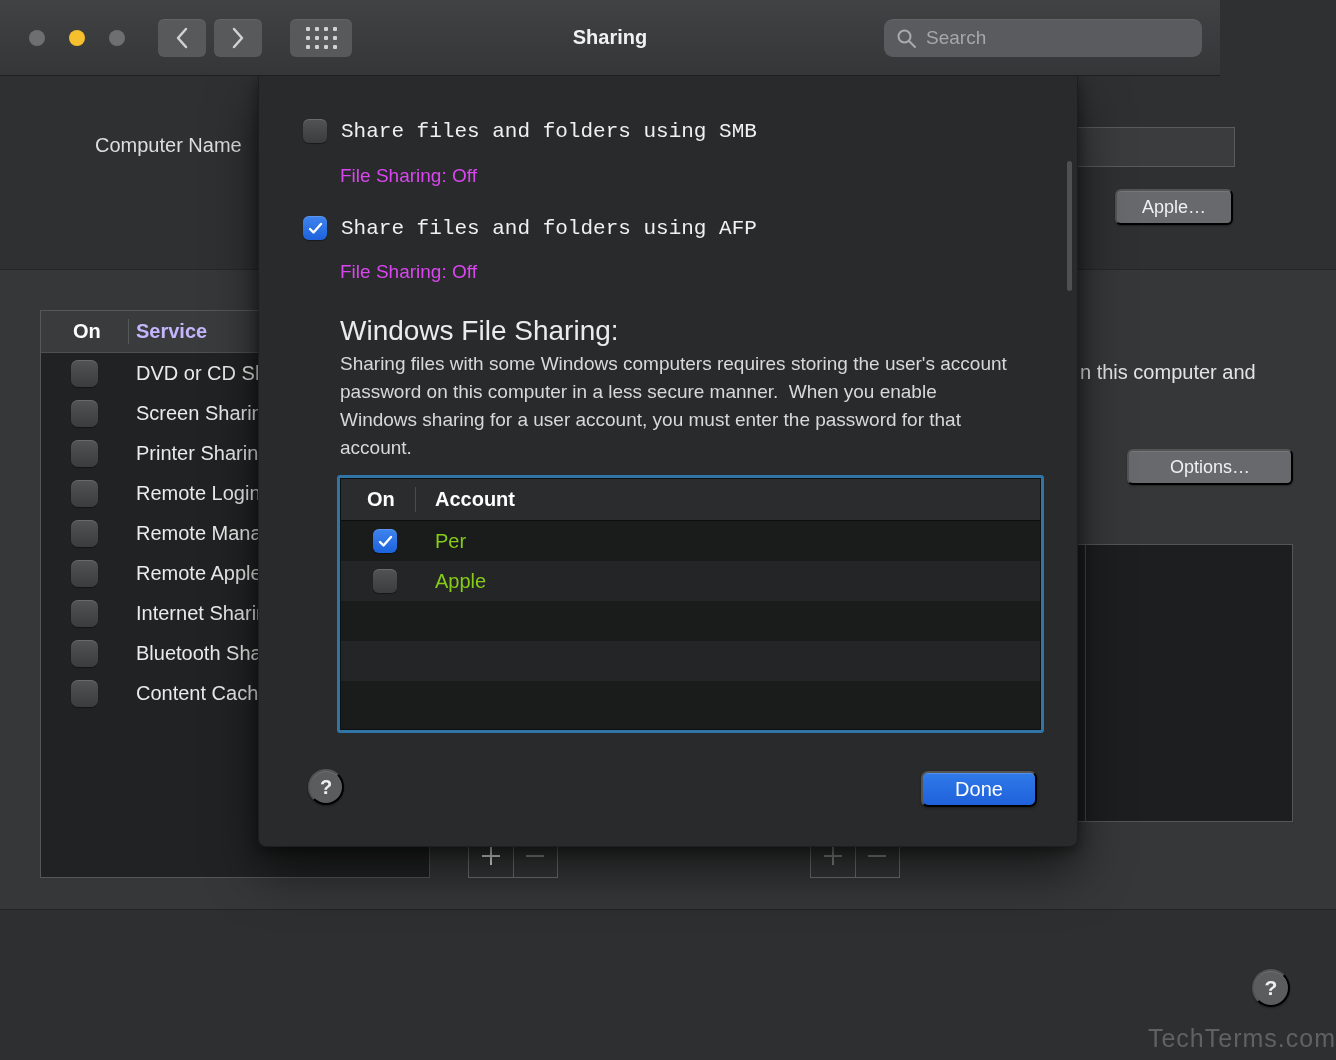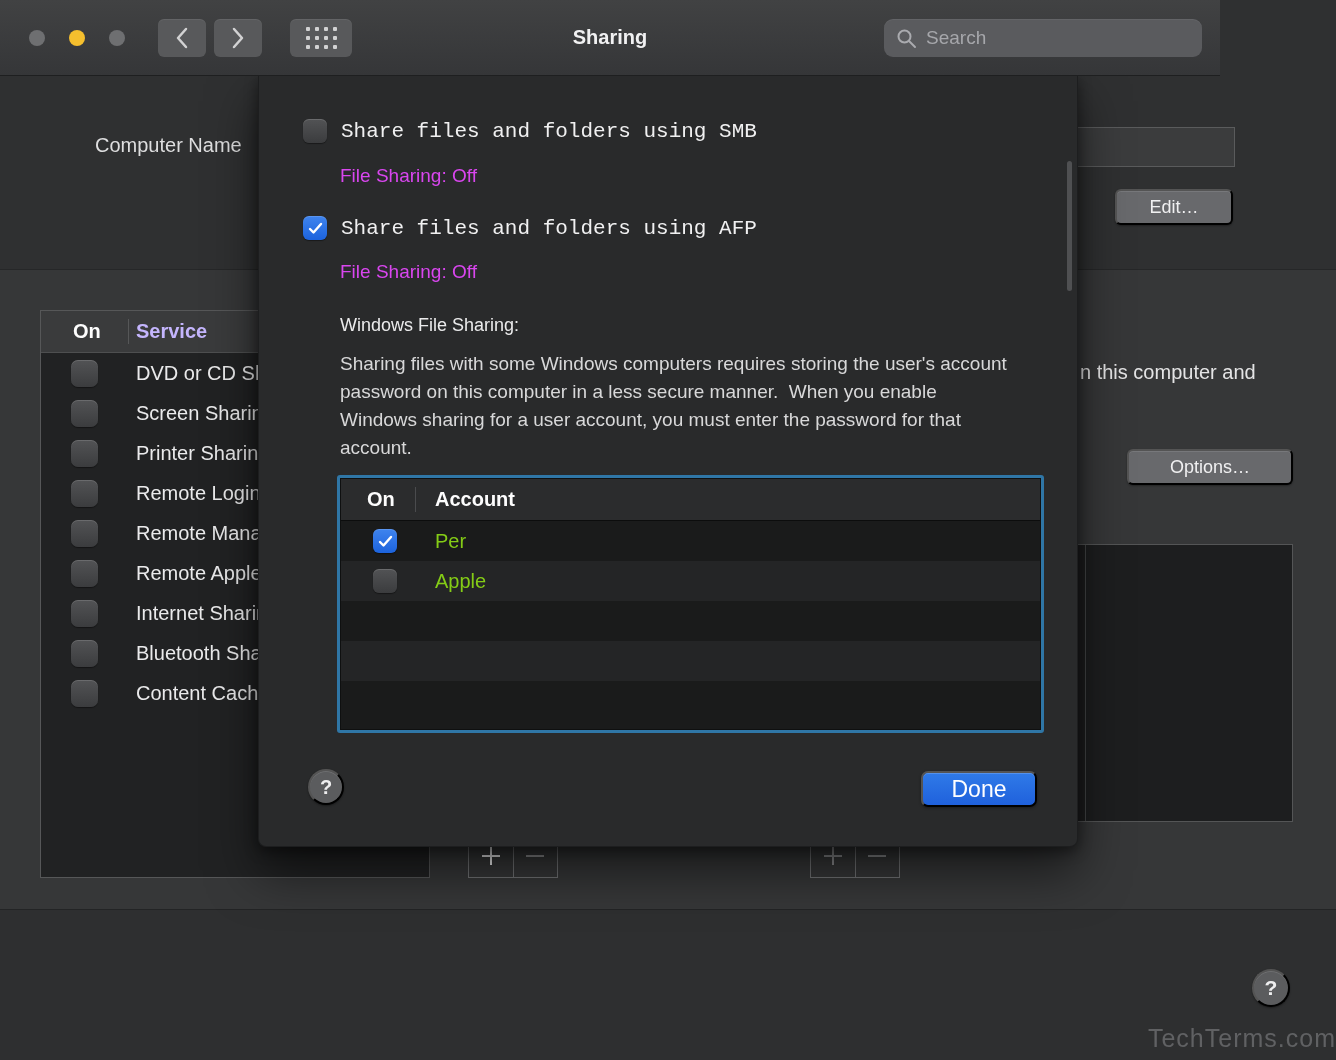--- a/index.html
+++ b/index.html
@@ -77,52 +77,52 @@
   .sheet { position:absolute; left:258px; top:76px; width:820px; height:771px;
     background:#292a2b; border:1px solid #1d1e1f; border-top:none; border-radius:0 0 8px 8px;
     box-shadow:0 25px 50px rgba(0,0,0,.55), 0 4px 14px rgba(0,0,0,.45); }
   .sheet-scrollbar { position:absolute; right:5px; top:85px; width:5px; height:130px;
     background:#4f5052; border-radius:3px; }
   .share-row { position:absolute; left:44px; display:flex; align-items:center; gap:14px;font-family:Liberation Mono, monospace; }
   .share-row.r1 { top:43px; } .share-row.r2 { top:140px; }
   .share-label { font-size:21px; color:#f0f0f1; }
   .share-status { position:absolute; left:81px; font-size:19px; color:#d946ef; }
   .share-status.s1 { top:89px; } .share-status.s2 { top:185px; }
-  .wfs-heading { position:absolute; left:81px; top:239px; font-size:18px; color:#ebebec; }
+  .wfs-heading { position:absolute; left:81px; top:239px; font-size:28px; color:#ebebec; }
   .wfs-desc { position:absolute; left:81px; top:274px; width:668px;
     font-size:19px; line-height:28px; color:#d8d8d9; white-space:pre-wrap; }
 
   .accounts-ring { position:absolute; left:78px; top:399px; width:707px; height:258px;
     border:3px solid #2f76a6; border-radius:3px; }
   .accounts-table { position:absolute; inset:0; border:1px solid #0f1010; background:#1a1b1b; overflow:hidden; }
   .accounts-header { position:relative; height:42px; background:#2b2c2d; border-bottom:1px solid #0c0d0d;
     display:flex; align-items:center; }
   .accounts-header .col-on { position:absolute; left:26px; font-size:20px; font-weight:700; color:#fdfdfd; }
   .accounts-header .hdiv { position:absolute; left:74px; top:8px; bottom:8px; width:1px; background:#4a4b4d; }
   .accounts-header .col-account { position:absolute; left:94px; font-size:20px; font-weight:700; color:#fdfdfd; }
   .account-row { position:relative; height:40px; display:flex; align-items:center; }
   .account-row.odd { background:#1a1b1b; } .account-row.even { background:#242526; }
   .account-row.last { height:48px; }
   .account-row .cb24 { position:absolute; left:32px; }
   .account-label { position:absolute; left:94px; font-size:20px; color:#84cc16; }
 
   .sheet-help { position:absolute; left:49px; top:693px; width:36px; height:36px; font-size:20px; }
   .done-button { position:absolute; left:662px; top:695px; width:116px; height:36px; border-radius:7px;
-    background:linear-gradient(#2f7ae8,#1f61dc); color:#ffffff; font-size:23px; font-weight:500;
+    background:linear-gradient(#2f7ae8,#1f61dc); color:#ffffff; font-size:20px; font-weight:500;
     display:flex; align-items:center; justify-content:center;
     box-shadow:inset 0 1px 0 rgba(255,255,255,.18), 0 1px 3px rgba(0,0,0,.4); }
 </style>
 </head>
 <body>
 
 <div class="window">
 
   <div class="computer-name-label">Computer Name</div>
   <div class="computer-name-field"></div>
-  <button class="push-btn edit-button">Edit…</button>
+  <button class="push-btn edit-button">Apple…</button>
 
   <div class="content-box"></div>
 
   <div class="services-list">
     <div class="services-header">
       <span class="col-on">On</span>
       <span class="hdiv"></span>
       <span class="col-service">Service</span>
     </div>
     <div class="service-row">

